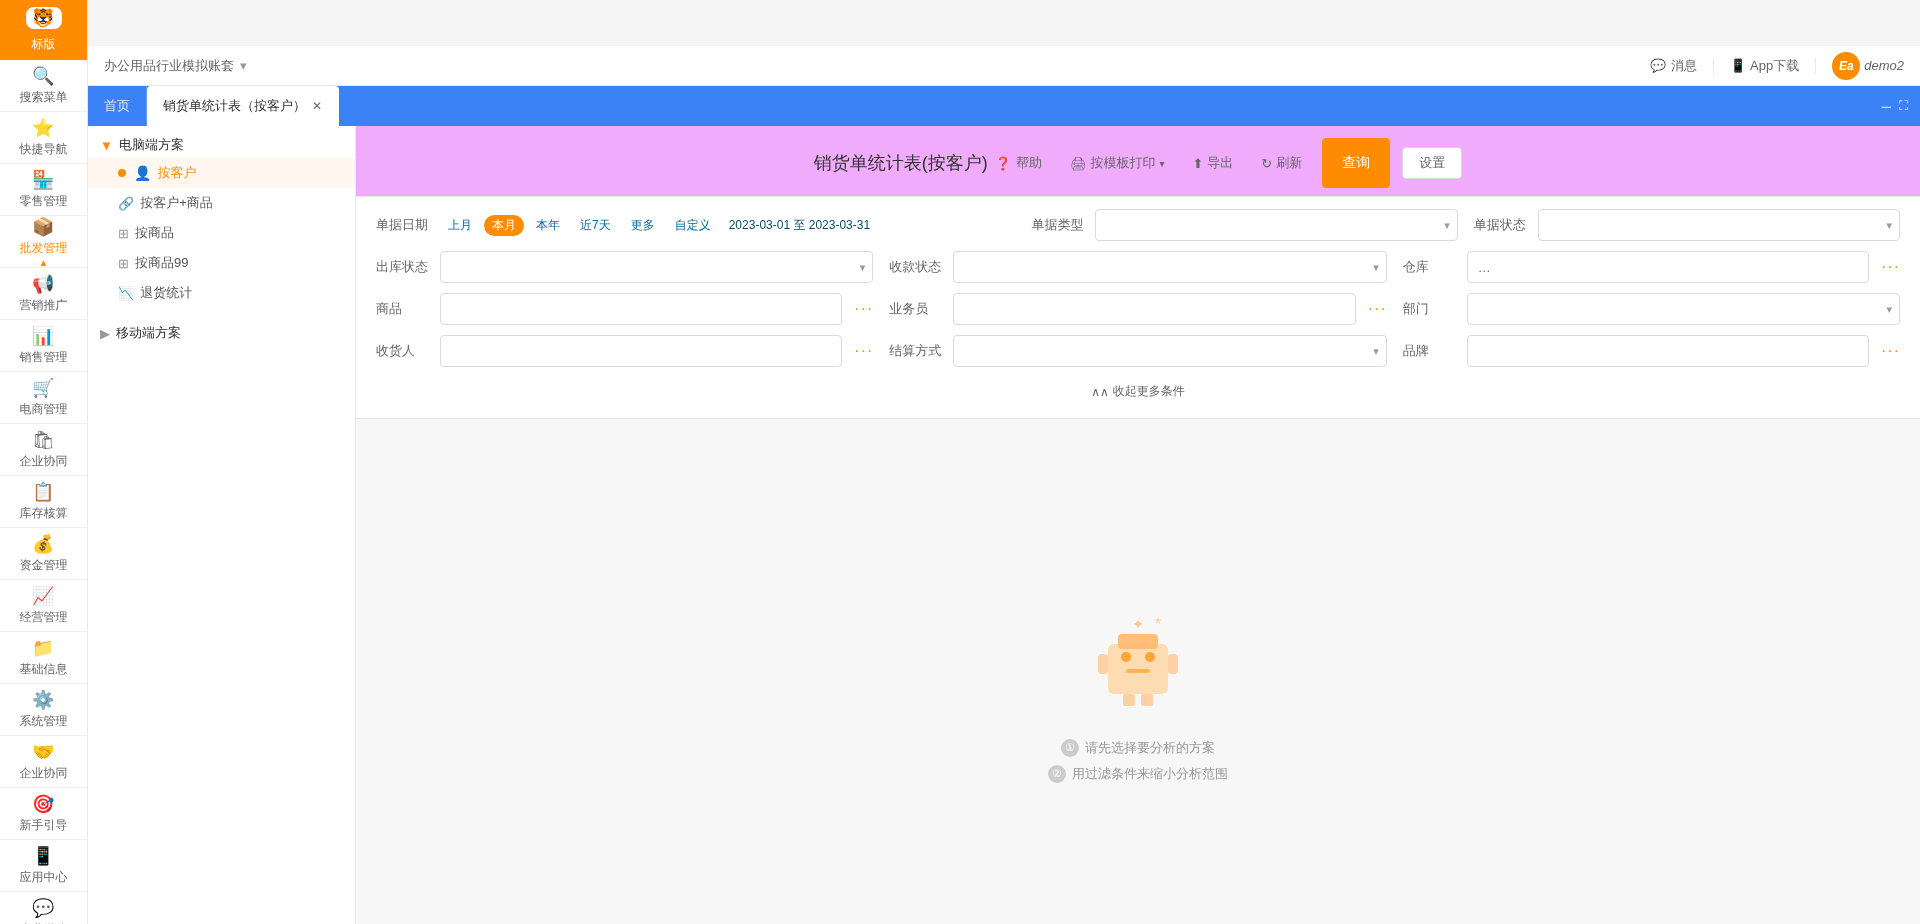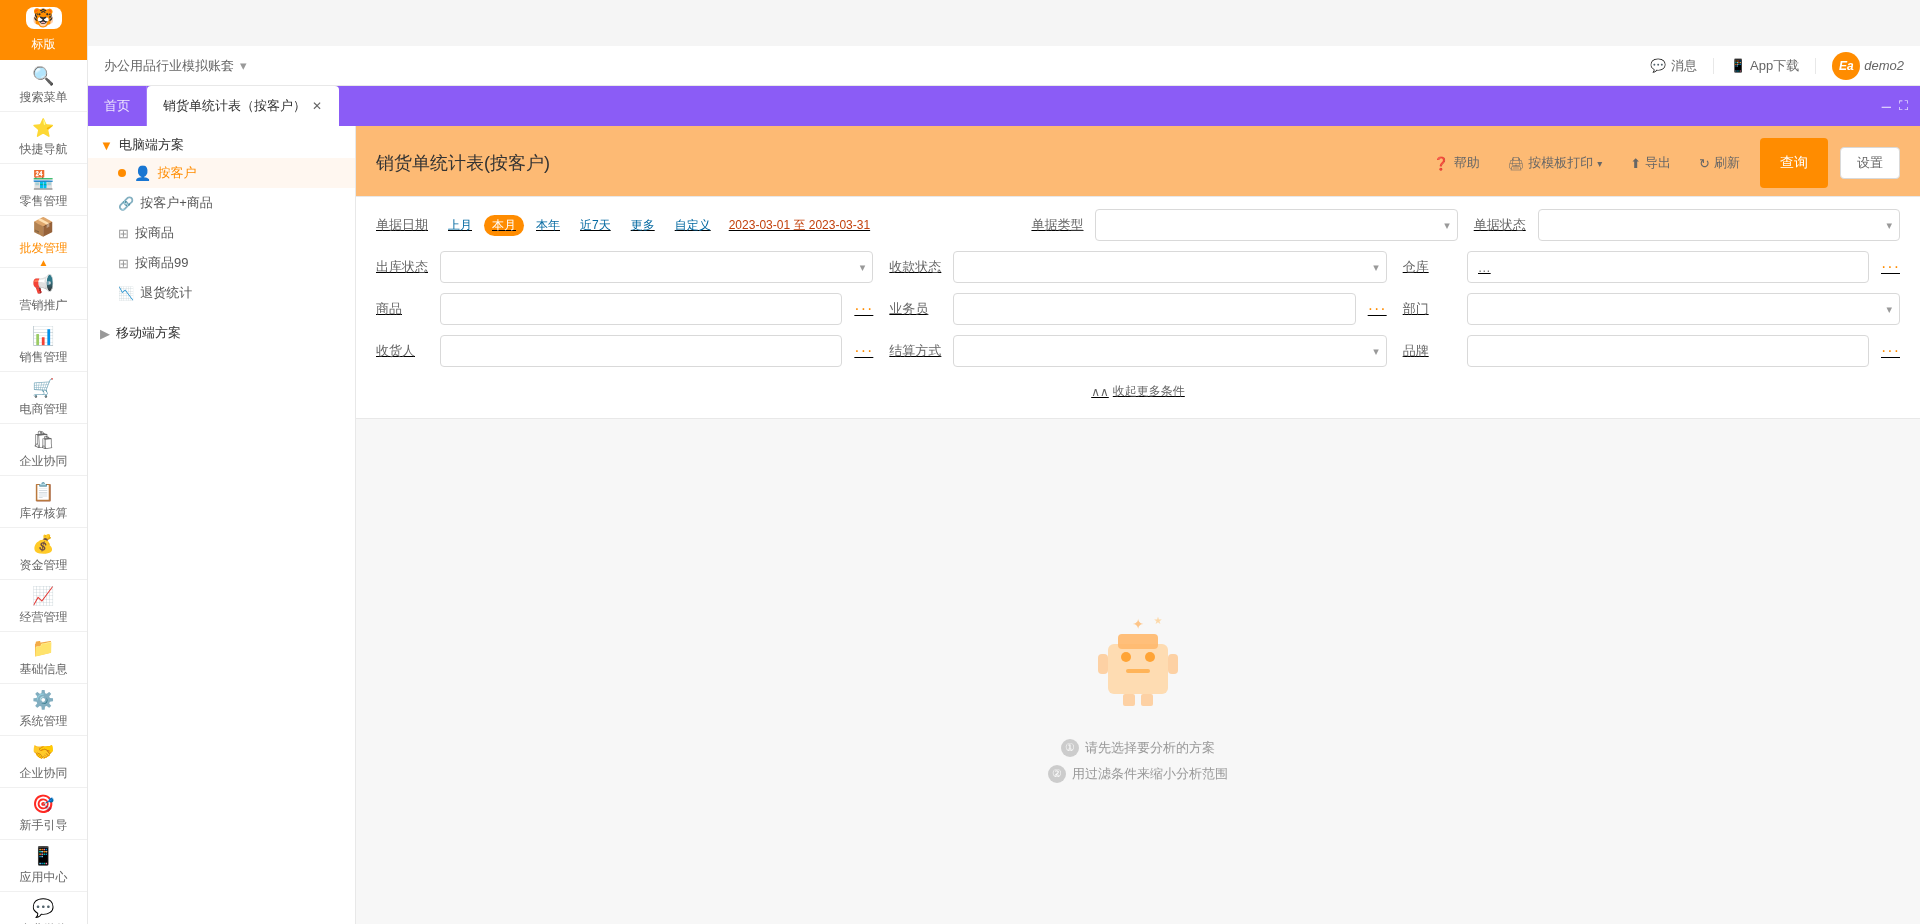--- a/index.html
+++ b/index.html
@@ -107,21 +107,21 @@
       display: flex;
       align-items: center;
       justify-content: center;
       color: #fff;
       font-size: 12px;
       font-weight: bold;
     }
 
     
     .tab-bar {
-      background: #8b5cf6;
+      background: #3b82f6;
       height: 40px;
       display: flex;
       align-items: center;
       padding: 0 0 0 0;
     }
     .tab-item {
       height: 40px;
       display: flex;
       align-items: center;
       padding: 0 16px;
@@ -216,25 +216,25 @@
 
     
     .main-content {
       flex: 1;
       display: flex;
       flex-direction: column;
       overflow: hidden;
       background: #f7f7f7;
     }
     .page-header {
-      background: #fdba74;
+      background: #f0abfc;
       padding: 12px 20px 8px 20px;
       display: flex;
       align-items: center;
-      justify-content: space-between;
+      justify-content: center;
       border-bottom: 1px solid #e8e8e8;
     }
     .page-title {
       font-size: 18px;
       font-weight: 500;
       color: #333;
     }
     .page-actions {
       display: flex;
       align-items: center;
@@ -267,21 +267,20 @@
       border-radius: 4px;
       cursor: pointer;
       font-size: 13px;
     }
 
     
     .filter-area {
       background: #fff;
       padding: 12px 20px;
       border-bottom: 1px solid #e8e8e8;
-      text-decoration: underline;
     }
     .filter-row {
       display: flex;
       align-items: center;
       margin-bottom: 10px;
       gap: 16px;
     }
     .filter-row:last-child { margin-bottom: 0; }
     .filter-item {
       display: flex;
@@ -352,21 +351,21 @@
       cursor: pointer;
       color: #0369a1;
     }
     .date-tab.active {
       background: #ff8c00;
       color: #fff;
       border-radius: 12px;
     }
     .date-range-text {
       font-size: 12px;
-      color: #c2410c;
+      color: #0c4a6e;
       margin-left: 6px;
     }
     .filter-dots {
       color: #ff8c00;
       font-size: 16px;
       cursor: pointer;
       margin-left: 4px;
       letter-spacing: 1px;
     }
     .collapse-btn {

